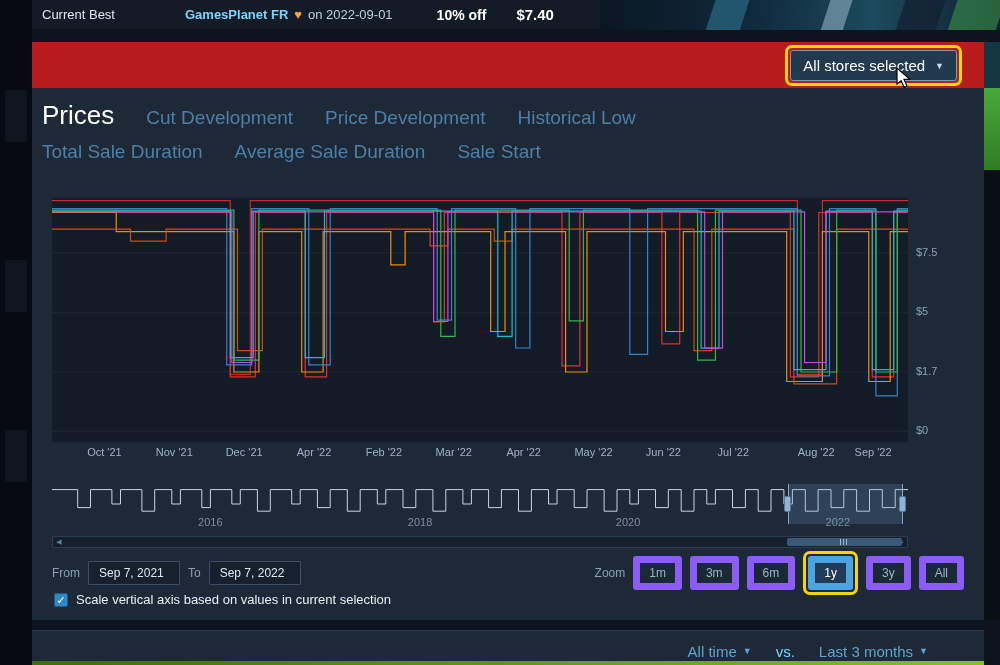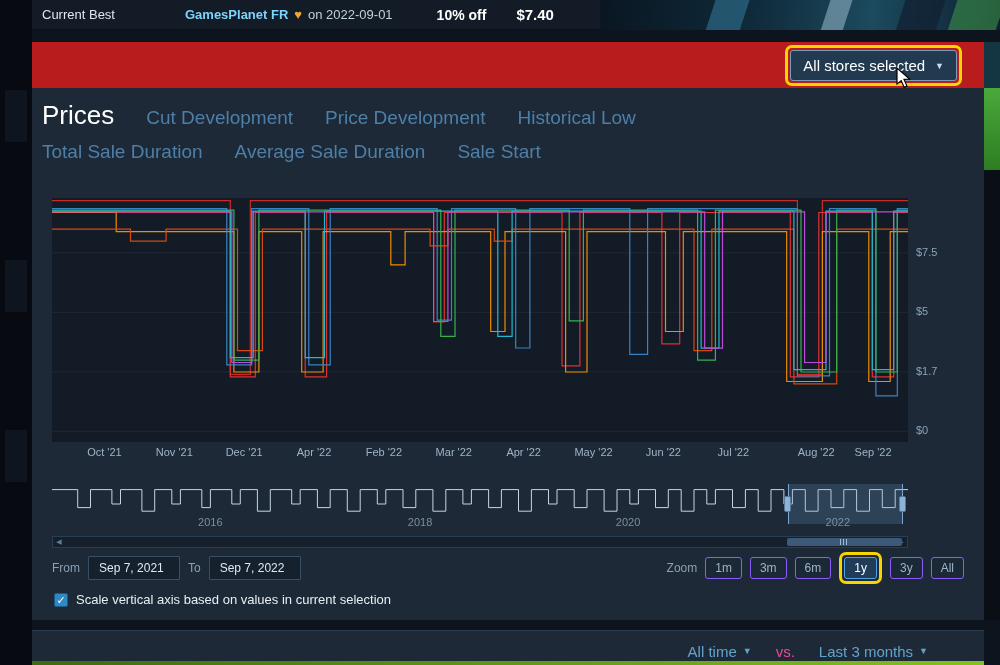--- a/index.html
+++ b/index.html
@@ -76,36 +76,36 @@
   .sb-arrow.left { left:0; } .sb-arrow.right { right:0; }
   .sb-thumb { position:absolute; top:1px; height:8px; background:#3c5a78; border-radius:2px; cursor:grab;
     display:flex; align-items:center; justify-content:center; }
   .sb-grip { width:9px; height:6px; background:repeating-linear-gradient(90deg,#9cbcd8 0 1px,transparent 1px 3px); }
   
   .controls { position:absolute; left:20px; top:514px; right:20px; display:flex; align-items:center; justify-content:space-between; }
   .ctrl-left, .ctrl-right { display:flex; align-items:center; gap:8px; }
   .ctrl-label { color:#8aa0b4; font-size:12px; }
   .date-input { width:92px; background:#16212e; border:1px solid #3a4f66; border-radius:1px;
     color:#dfe8f0; font-size:12px; padding:4px 10px; font-family:"Liberation Sans", sans-serif; }
-  .zbtn { background:#1b2836; border:1px solid #8b5cf6; color:#9db4c8; padding:3px 9px;
+  .zbtn { background:#1b2836; border:7px solid #8b5cf6; color:#9db4c8; padding:3px 9px;
     border-radius:3px; font-size:12px; cursor:pointer; font-family:"Liberation Sans", sans-serif; }
   .zbtn.active { border-color:#4da3e0; color:#ffffff; background:#203c58; }
   .ring-zoom { margin:-7px 0; line-height:0; }
   
   .checkbox-row { position:absolute; left:22px; top:550px; display:flex; align-items:center; gap:8px; }
   .checkbox { width:14px; height:14px; background:#2f89c5; border:1px solid #1d5c8a; border-radius:2px;
     color:#fff; font-size:11px; line-height:12px; text-align:center; cursor:pointer; }
   .checkbox-label { color:#e8eef4; font-size:13px; }
   
   .footer-bar { position:absolute; left:32px; top:630px; width:952px; height:41px; background:#1d2936;
     border-top:1px solid #2a3a4c; display:flex; align-items:center; justify-content:flex-end;
     padding-right:56px; gap:24px; }
   .footer-select { color:#62a3cc; font-size:15px; cursor:pointer; display:flex; align-items:center; gap:6px; }
   .footer-select .chev { font-size:9px; }
-  .footer-vs { color:#ec4899; font-size:15px; }
+  .footer-vs { color:#7dd3fc; font-size:15px; }
   .green-strip { position:absolute; left:32px; bottom:0; width:952px; height:4px;
     background:linear-gradient(90deg,#3c6b12,#83c11f); }
   
   .cursor { position:absolute; left:896px; top:68px; width:16px; height:22px; z-index:50; }
 </style>
 </head>
 <body>
 
 <div class="page">
 

